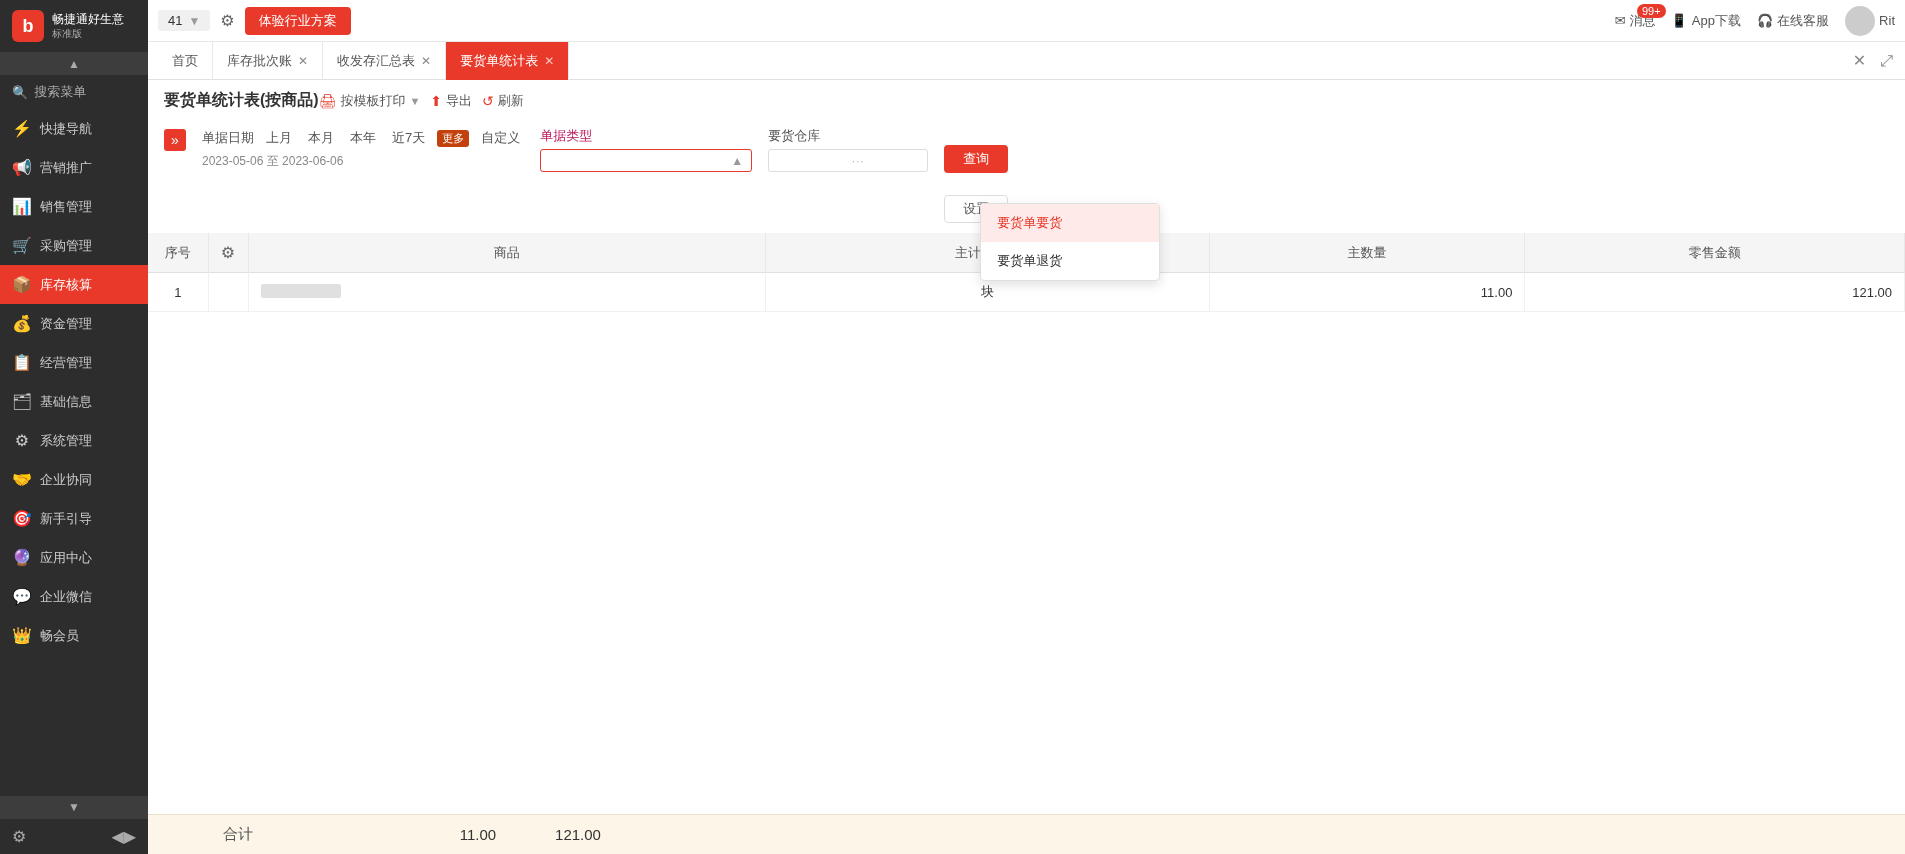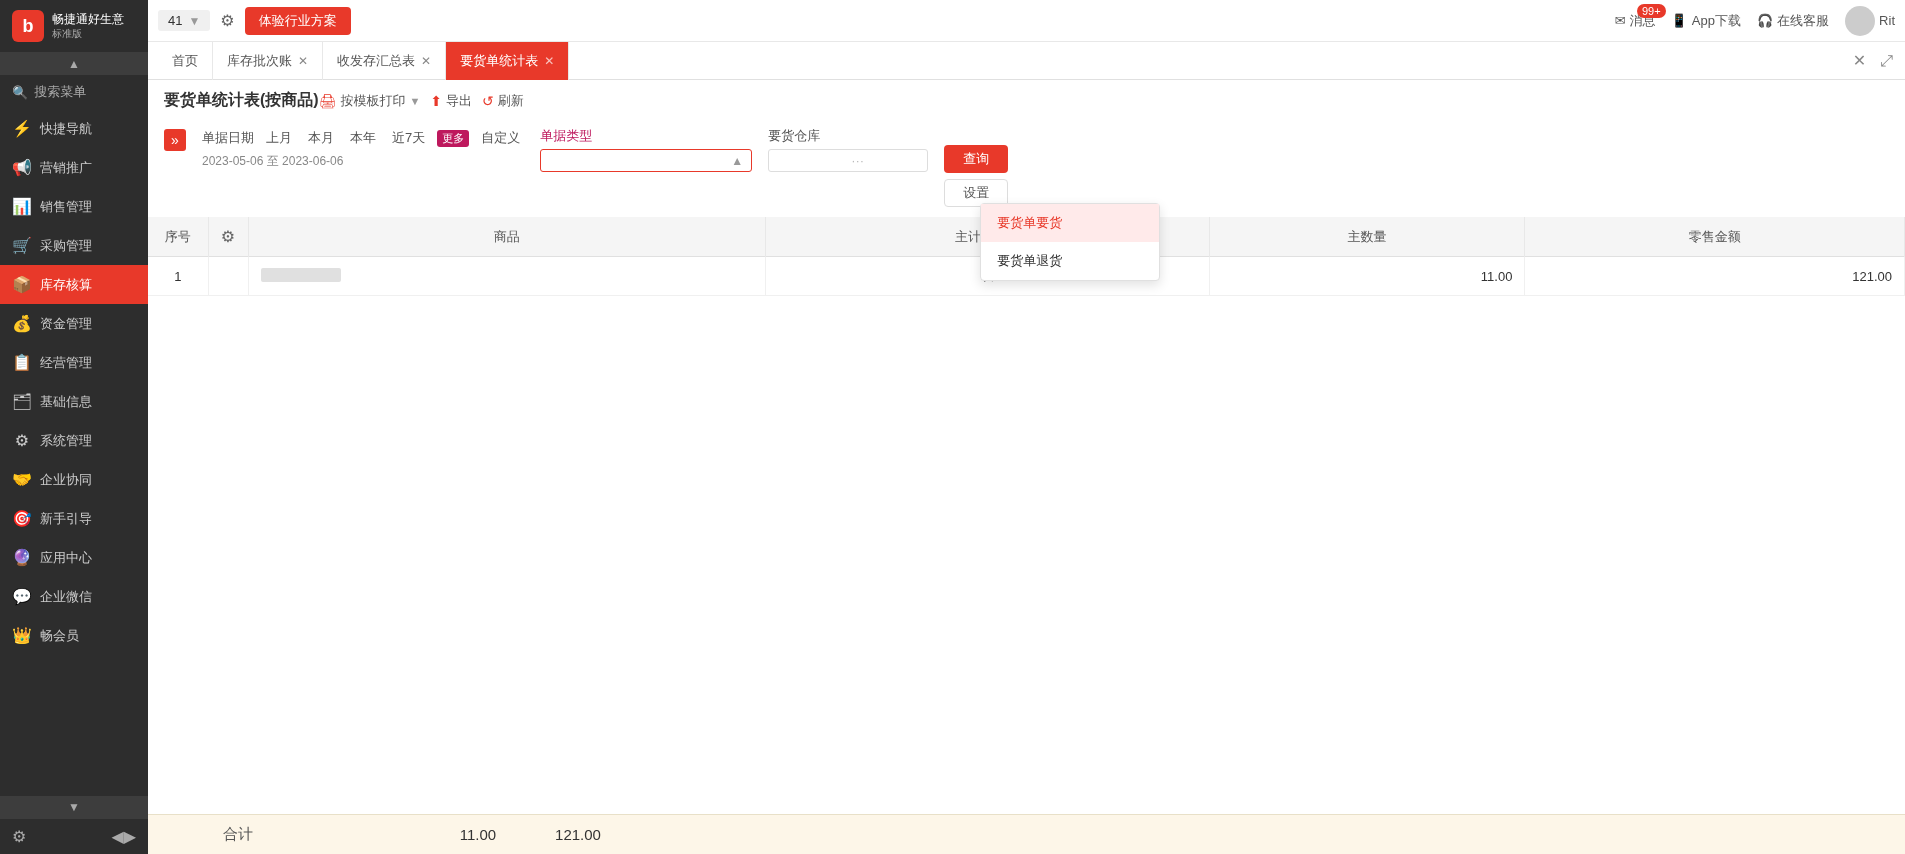--- a/index.html
+++ b/index.html
@@ -269,21 +269,21 @@
     .filter-label { color: #555; font-size: 13px; white-space: nowrap; }
     .date-btn {
       background: none;
       border: none;
       cursor: pointer;
       color: #555;
       font-size: 13px;
       padding: 2px 4px;
     }
     .date-btn.hot {
-      background: #be185d;
+      background: #c2410c;
       color: white;
       border-radius: 3px;
       padding: 1px 5px;
       font-size: 11px;
     }
     .date-range { color: #888; font-size: 12px; }
 
     .filter-type-group {
       display: flex;
       flex-direction: column;
@@ -329,21 +329,21 @@
       gap: 6px;
       background: white;
       cursor: pointer;
     }
     .warehouse-input span { flex: 1; color: #bbb; font-size: 13px; }
     .warehouse-more { color: #999; font-size: 16px; cursor: pointer; }
 
     .filter-actions {
       display: flex;
       flex-direction: column;
-      gap: 6px;
+      gap: 22px;
       margin-top: 18px;
     }
     .btn-query {
       background: #e8392a;
       color: white;
       border: none;
       border-radius: 4px;
       padding: 5px 18px;
       font-size: 13px;
       cursor: pointer;

